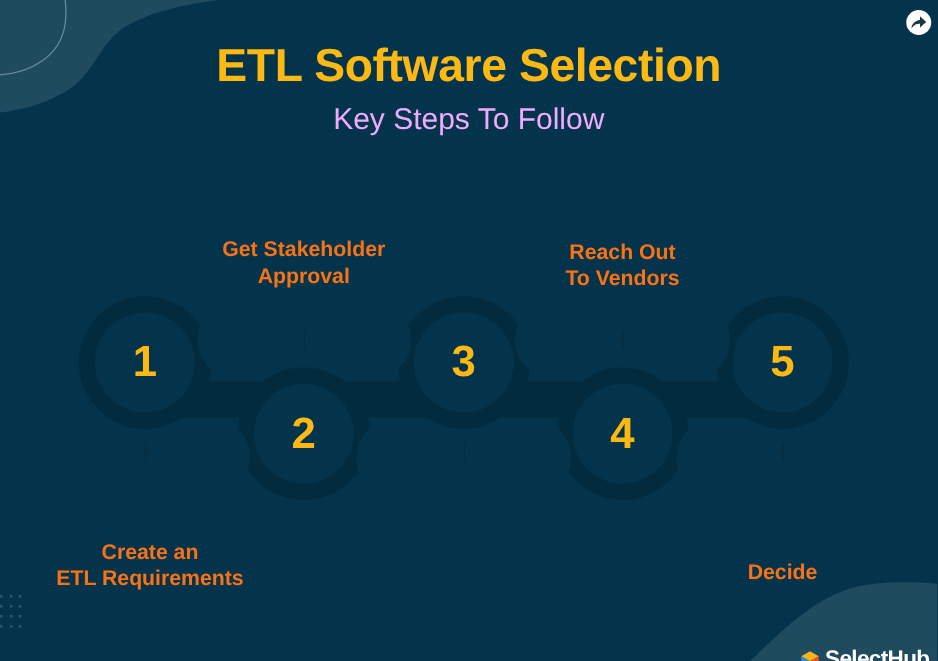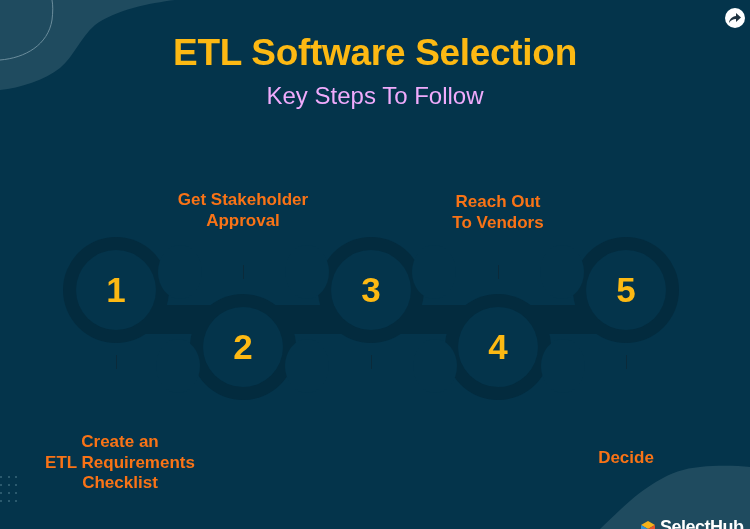--- a/index.html
+++ b/index.html
@@ -80,21 +80,20 @@
 
   <div class="tick" style="left:116px; top:355px;"></div>
   <div class="tick" style="left:243px; top:265px;"></div>
   <div class="tick" style="left:371px; top:355px;"></div>
   <div class="tick" style="left:498px; top:265px;"></div>
   <div class="tick" style="left:626px; top:355px;"></div>
 
   <div class="step-label" style="left:20px; top:404px;margin-top:28px;">
     <div>Create an</div>
     <div>ETL Requirements</div>
-    <div>Checklist</div>
   </div>
   <div class="step-label" style="left:143px; top:190px;">
     <div>Get Stakeholder</div>
     <div>Approval</div>
   </div>
   <div class="step-label" style="left:398px; top:192px;">
     <div>Reach Out</div>
     <div>To Vendors</div>
   </div>
   <div class="step-label" style="left:526px; top:404px;margin-top:44px;">

